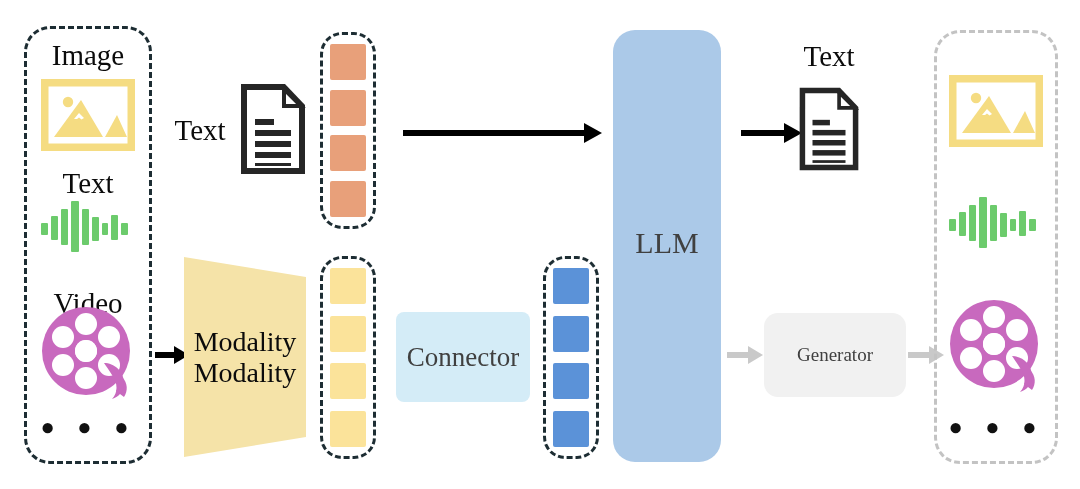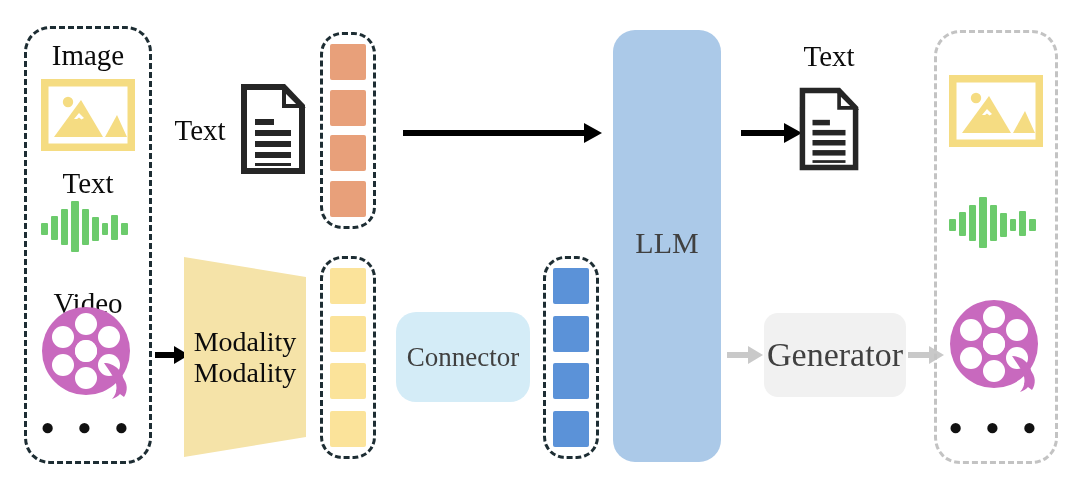--- a/index.html
+++ b/index.html
@@ -68,33 +68,33 @@
     display: flex;
     align-items: center;
     justify-content: center;
     border-radius: 16px;
     color: #404040;
     text-align: center;
   }
   .box-connector {
     background: #d4ecf7;
     font-size: 27px;
-    border-radius: 20px;
+    border-radius: 8px;
   }
   .box-llm {
     background: #abc9e8;
     font-size: 30px;
     border-radius: 22px;
     align-items: flex-start;
     justify-content: center;
   }
   .box-llm span { margin-top: 196px; }
   .box-generator {
     background: #f1f1f1;
-    font-size: 34px;
+    font-size: 19px;
     border-radius: 14px;
   }
 
   
   .encoder {
     position: absolute;
     display: flex;
     align-items: center;
     justify-content: center;
   }

